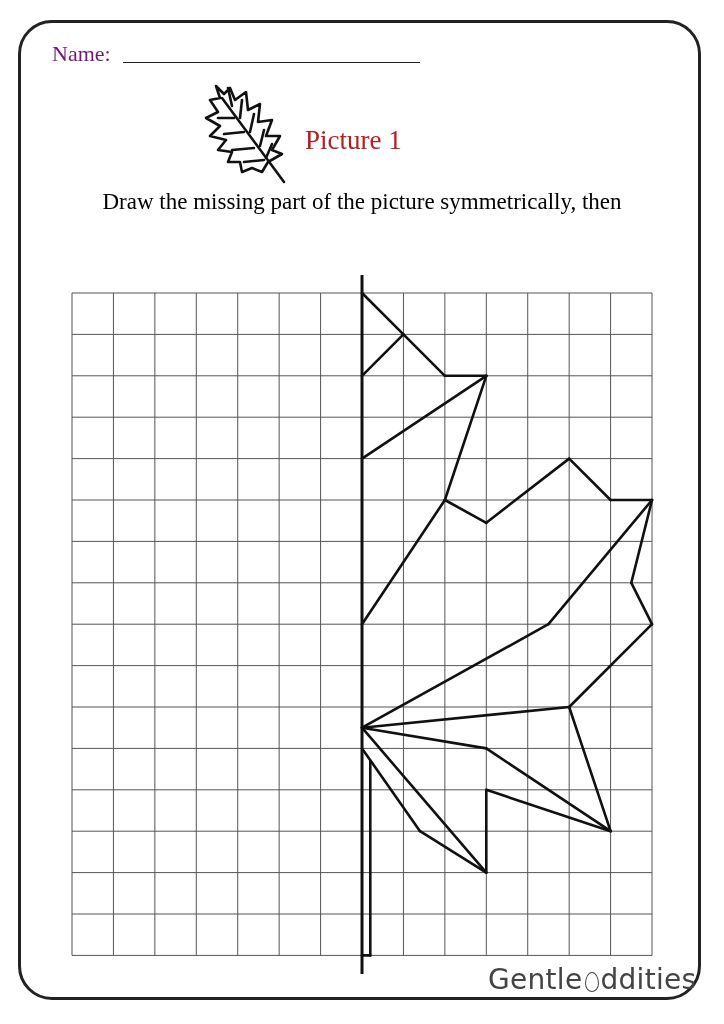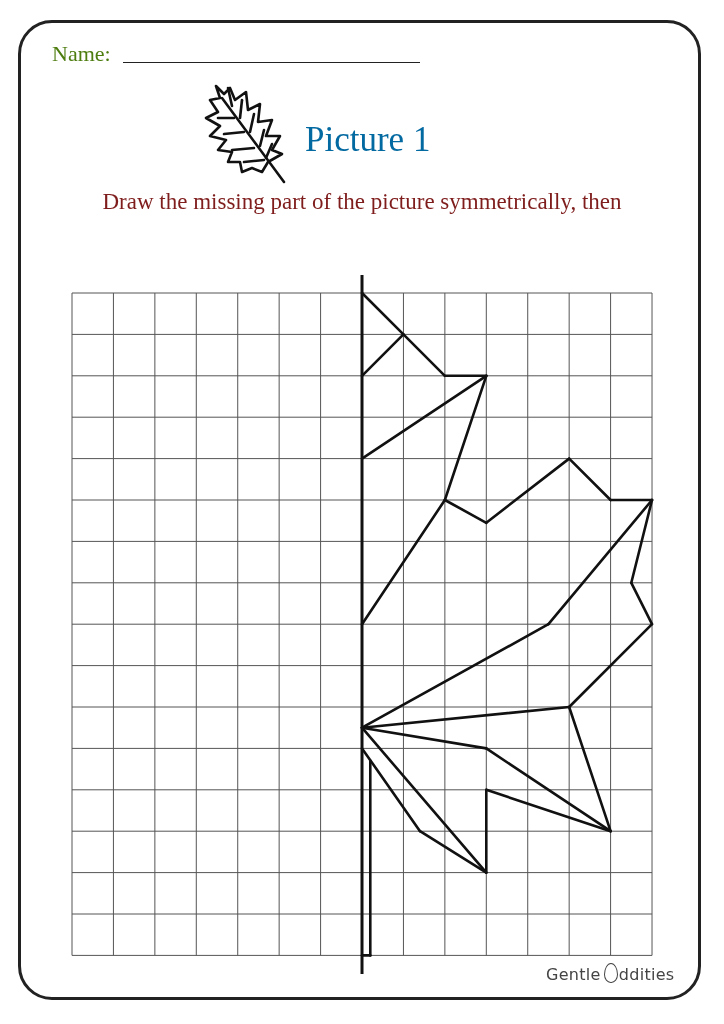--- a/index.html
+++ b/index.html
@@ -30,21 +30,21 @@
       left: 52px;
       top: 36px;
       height: 30px;
       display: flex;
       align-items: flex-end;
     }
     .name-label {
       font-family: "Liberation Serif", "DejaVu Serif", serif;
       font-size: 22px;
       line-height: 24px;
-      color: #4d7c0f;
+      color: #701a75;
     }
     .name-line {
       display: inline-block;
       margin-left: 12px;
       width: 297px;
       height: 0;
       border-bottom: 1.5px solid #222;
       margin-bottom: 3px;
     }
     .title-block {
@@ -59,55 +59,55 @@
       left: 2px;
       top: 4px;
       width: 100px;
       height: 108px;
     }
     .title-text {
       position: absolute;
       left: 105px;
       top: 46px;
       font-family: "Liberation Serif", "DejaVu Serif", serif;
-      font-size: 35px;
+      font-size: 27px;
       line-height: 40px;
-      color: #0369a1;
+      color: #b91c1c;
       white-space: nowrap;
     }
     .instructions {
       position: absolute;
       left: 30px;
       top: 186px;
       width: 664px;
       text-align: center;
       font-family: "Liberation Serif", "DejaVu Serif", serif;
       font-size: 23px;
       line-height: 32px;
-      color: #7f1d1d;
+      color: #000000;
     }
     .instructions div { white-space: nowrap; }
     .grid-svg {
       position: absolute;
       left: 0;
       top: 0;
       width: 724px;
       height: 1024px;
       pointer-events: none;
     }
     .grid-svg .cell-line { stroke: #555; stroke-width: 1; }
     .grid-svg .axis-line { stroke: #111; stroke-width: 3; }
     .grid-svg .draw-line { stroke: #111; stroke-width: 2.6; fill: none; stroke-linecap: round; stroke-linejoin: round; }
     .footer-brand {
       position: absolute;
-      left: 546px;
+      left: 488px;
       top: 963px;
       font-family: "DejaVu Sans", "Liberation Sans", sans-serif;
       font-weight: normal;
-      font-size: 16px;
+      font-size: 28px;
       letter-spacing: 0.3px;
       color: #444;
       white-space: nowrap;
     }
     .footer-brand .egg {
       display: inline-block;
       width: 14px;
       height: 20px;
       border: 1.3px solid #444;
       border-radius: 50% 50% 48% 48% / 58% 58% 42% 42%;

